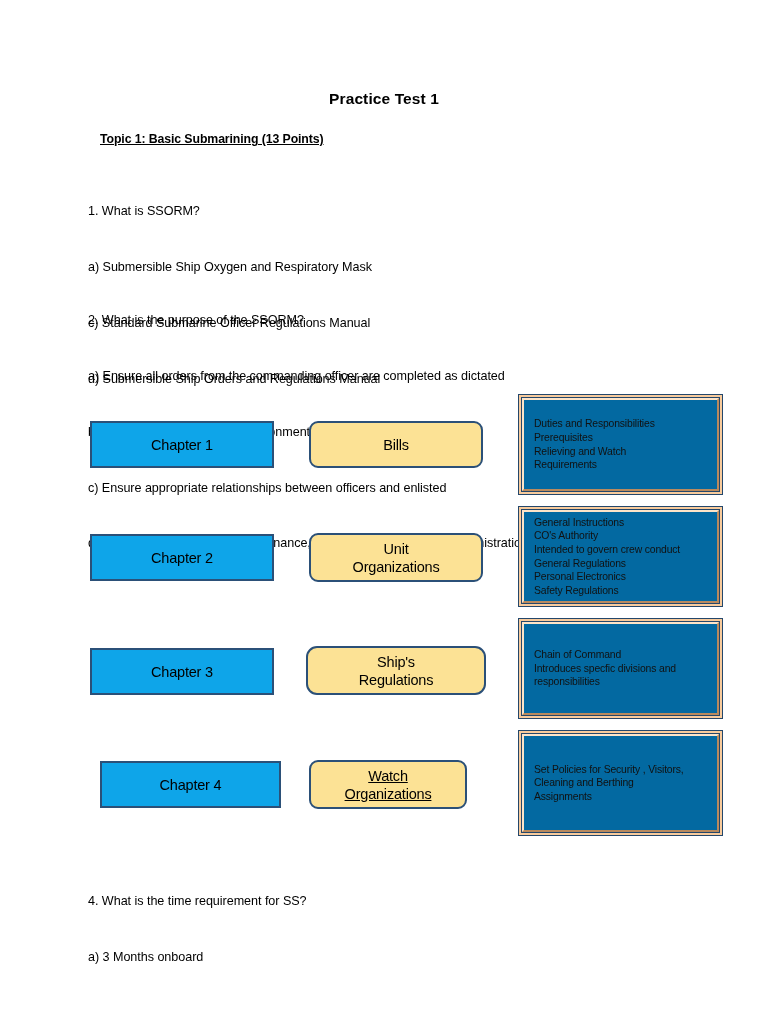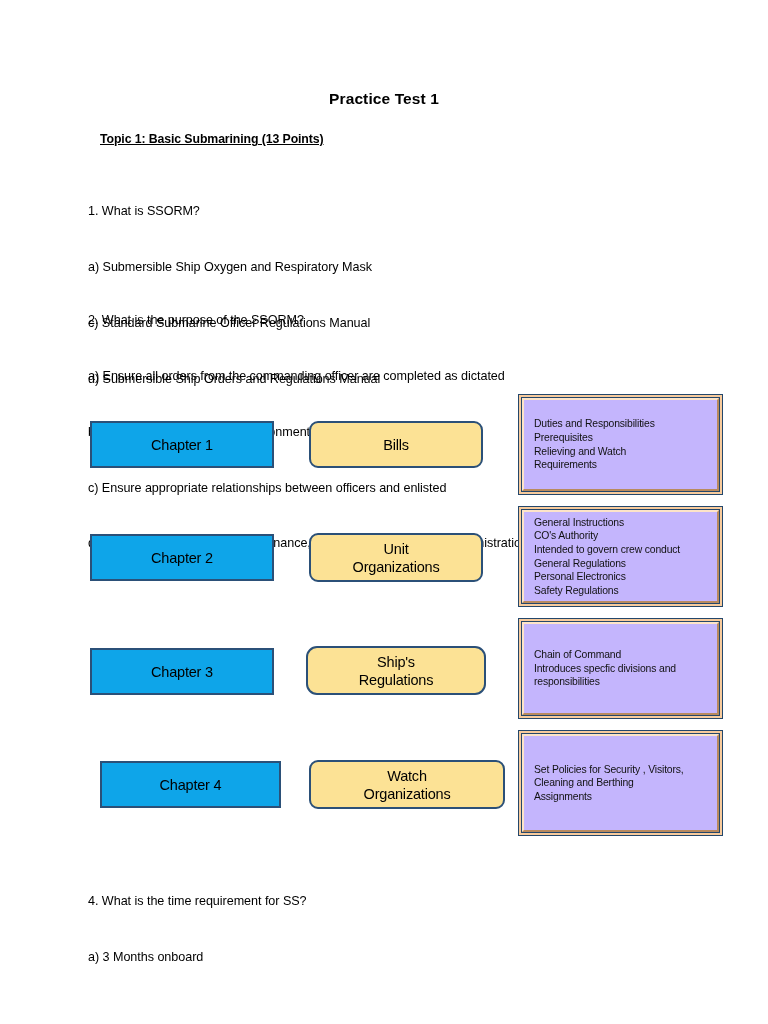--- a/index.html
+++ b/index.html
@@ -115,21 +115,21 @@
     position: absolute;
     box-sizing: border-box;
     background: #f8cb9c;
     border: 1px solid #24476b;
     padding: 3px;
   }
   .desc-inner {
     width: 100%;
     height: 100%;
     box-sizing: border-box;
-    background: #c4b5fd;
+    background: #0369a1;
     border-top: 2px solid #fde4c8;
     border-left: 2px solid #fde4c8;
     border-right: 2px solid #b98a5e;
     border-bottom: 2px solid #b98a5e;
     outline: 1px solid #24476b;
     outline-offset: 0px;
     display: flex;
     align-items: center;
     padding: 0 10px;
   }
@@ -194,21 +194,21 @@
       </div>
     </div>
 
     <div class="topic-box" style="left:306px; top:646px; width:180px; height:49px;border-radius:11px;">
       <div>
         <span>Ship's</span>
         <span>Regulations</span>
       </div>
     </div>
 
-    <div class="topic-box" style="left:309px; top:760px; width:196px; height:49px;">
+    <div class="topic-box" style="left:309px; top:760px; width:158px; height:49px;text-decoration:underline;">
       <div>
         <span>Watch</span>
         <span>Organizations</span>
       </div>
     </div>
 
     <div class="desc-box" style="left:518px; top:394px; width:205px; height:101px;">
       <div class="desc-inner">
         <div class="desc-text">Duties and Responsibilities
 Prerequisites

